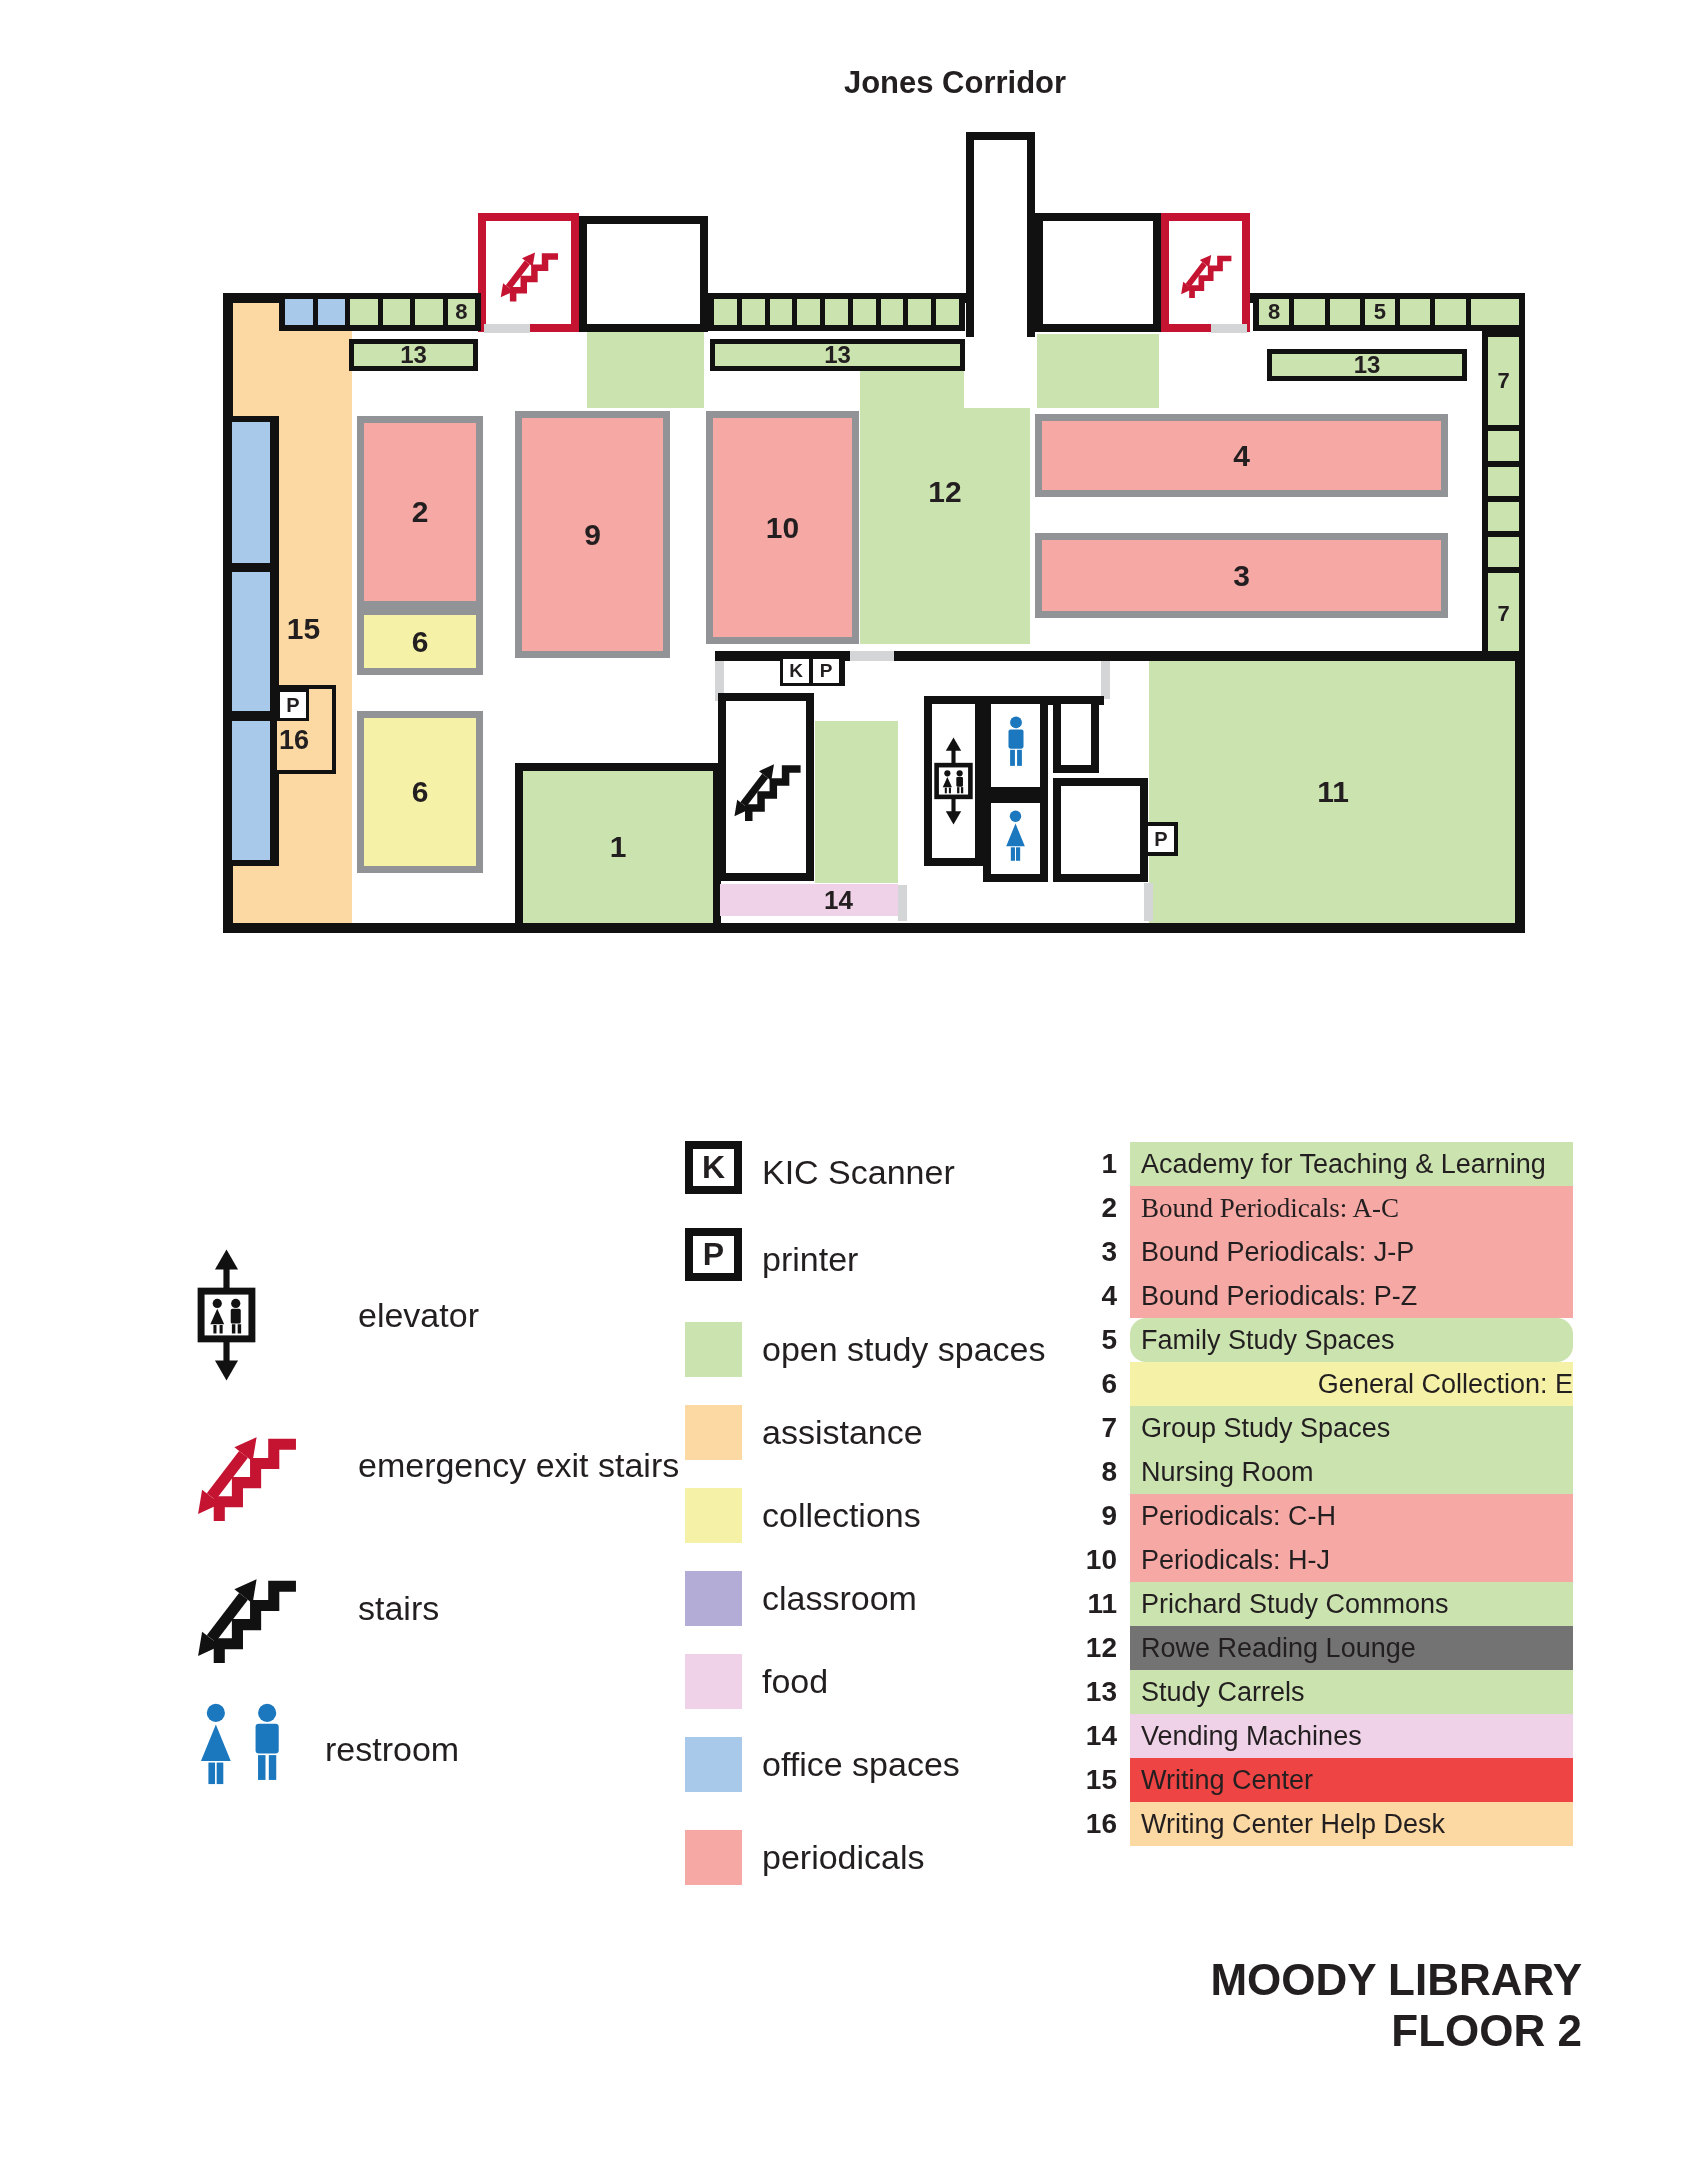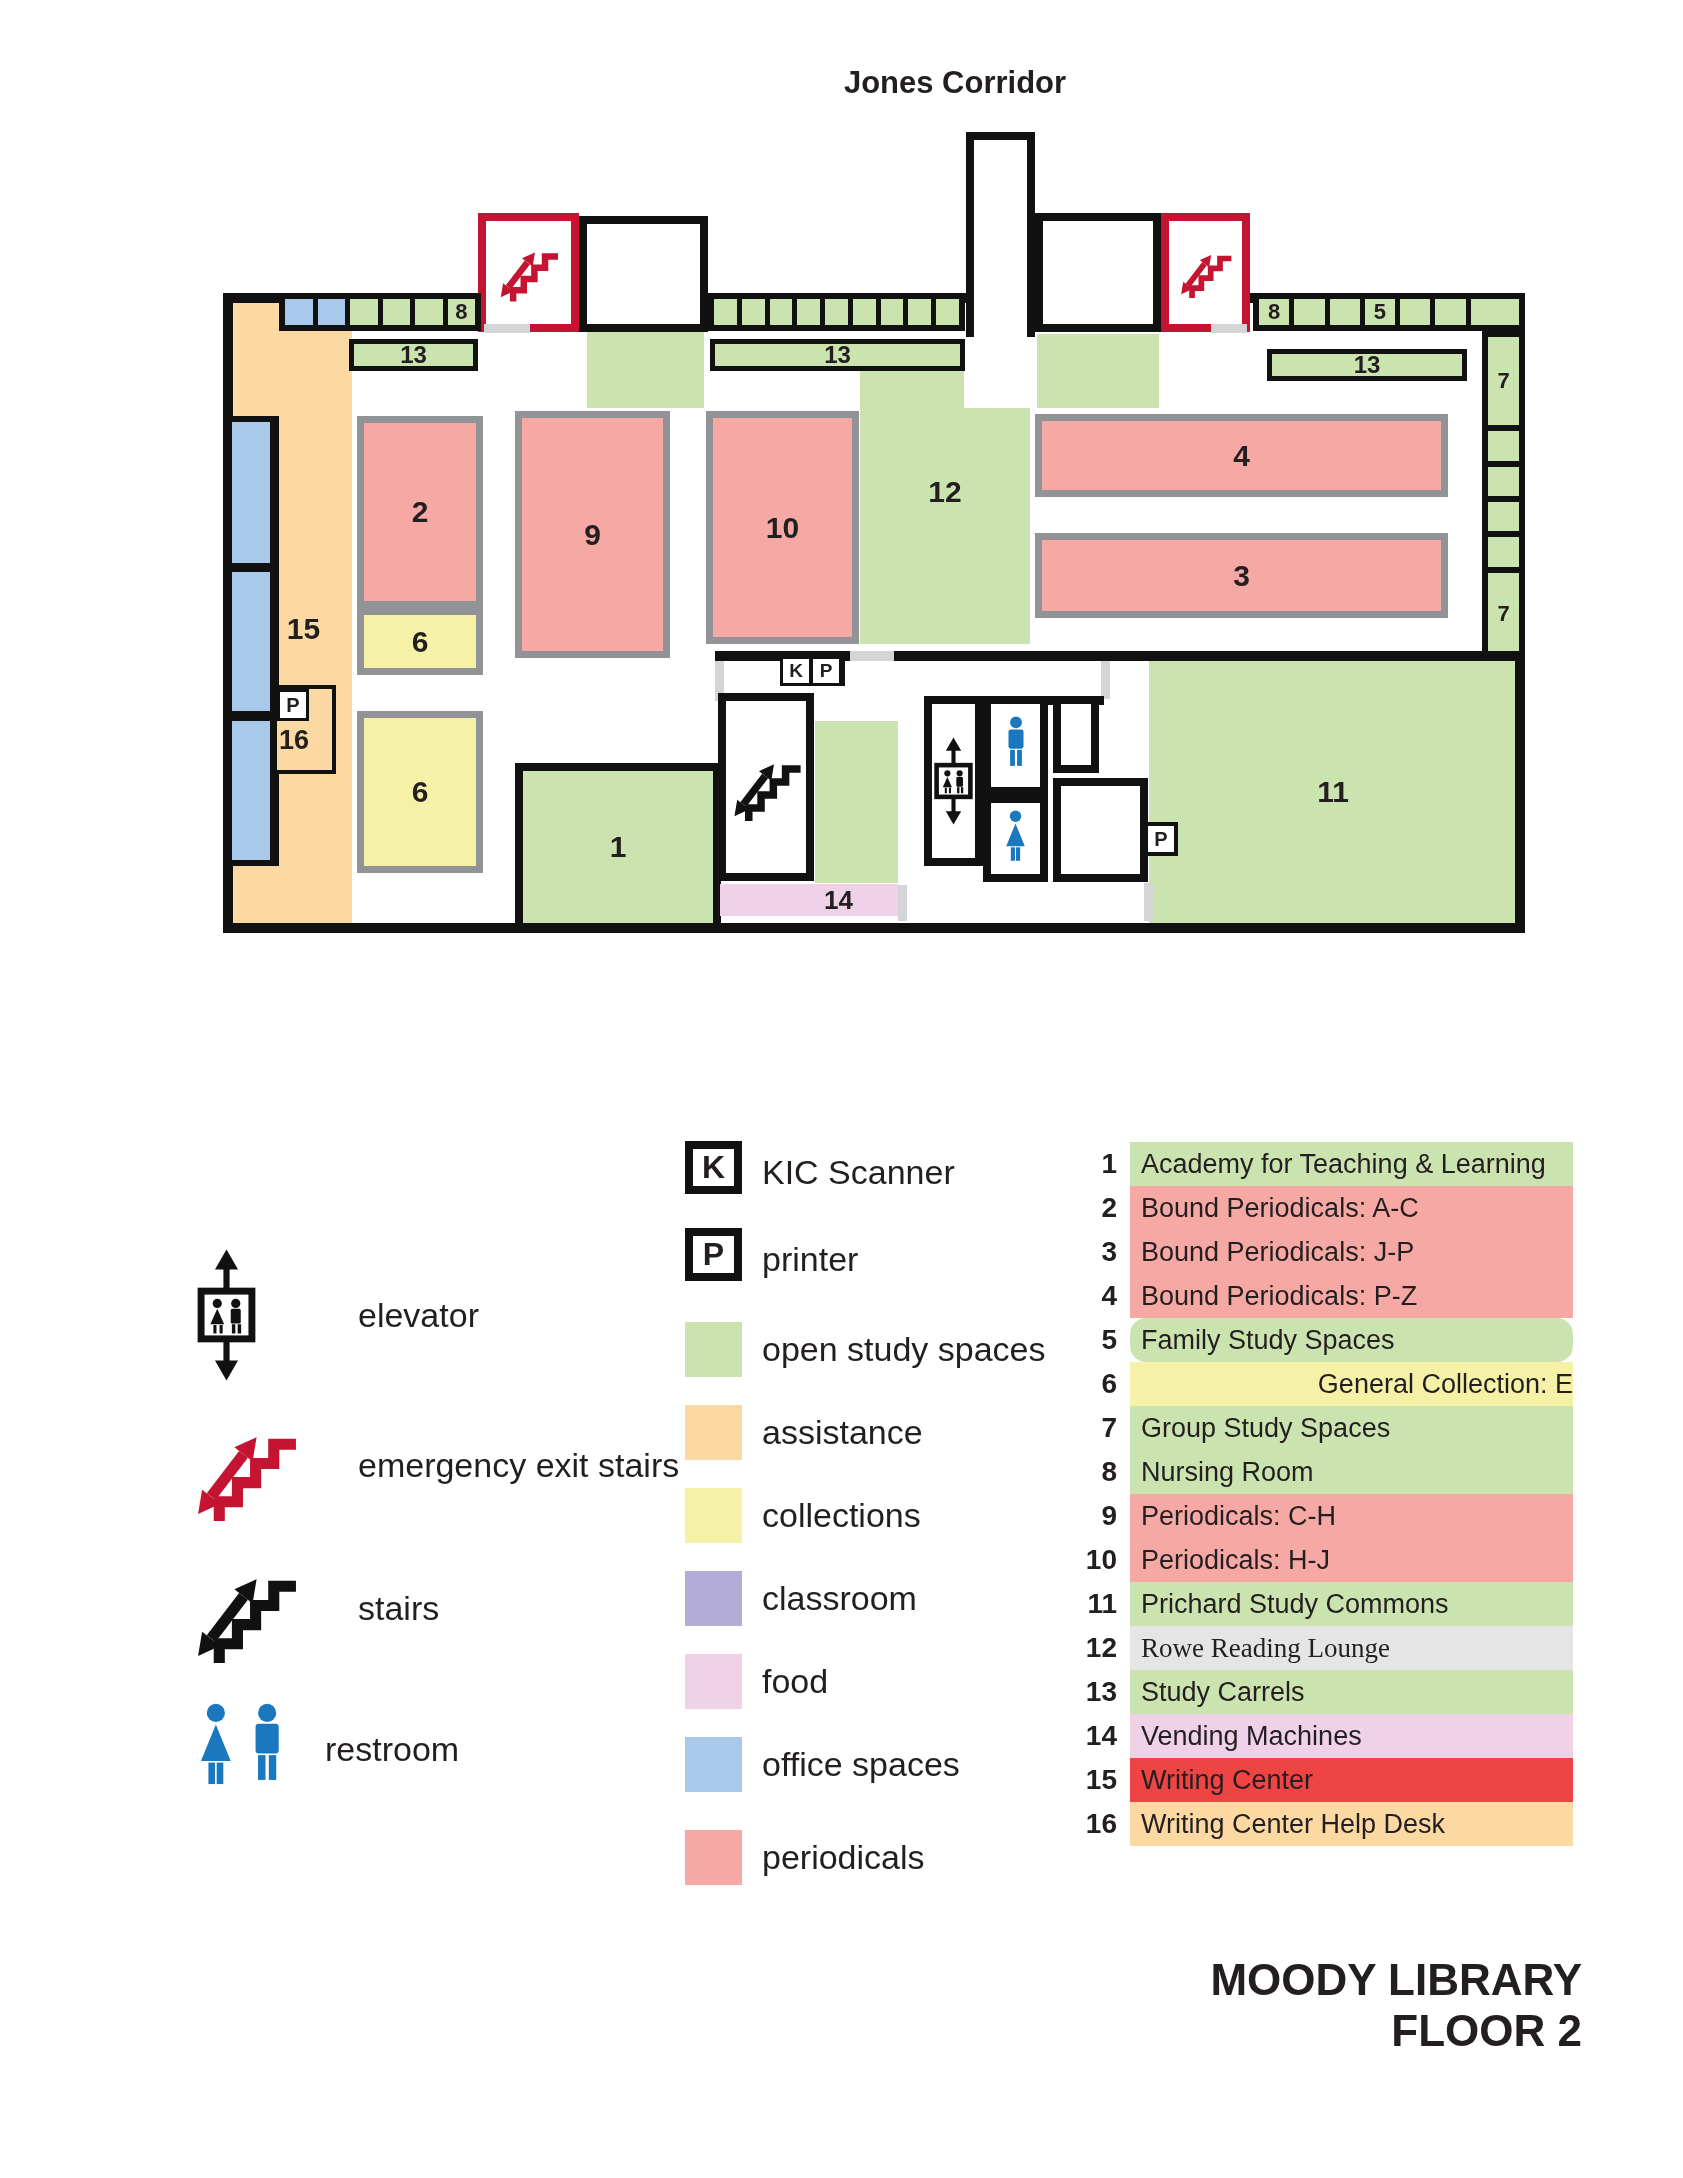--- a/index.html
+++ b/index.html
@@ -330,21 +330,21 @@
 <div class="dir-row">
       <span class="dir-num">1</span>
       <span class="dir-gap"></span>
       <span class="dir-band" style="background-color: rgb(203, 227, 175);">
         <span class="dir-label">Academy for Teaching &amp; Learning</span>
       </span>
     </div>
     <div class="dir-row">
       <span class="dir-num">2</span>
       <span class="dir-gap"></span>
-      <span class="dir-band" style="background-color: rgb(245, 168, 164);">
+      <span class="dir-band" style="background-color: rgb(245, 168, 164); font-family: Liberation Serif, serif;">
         <span class="dir-label">Bound Periodicals: A-C</span>
       </span>
     </div>
     <div class="dir-row">
       <span class="dir-num">3</span>
       <span class="dir-gap"></span>
       <span class="dir-band" style="background-color: rgb(245, 168, 164);">
         <span class="dir-label">Bound Periodicals: J-P</span>
       </span>
     </div>
@@ -400,21 +400,21 @@
     <div class="dir-row">
       <span class="dir-num">11</span>
       <span class="dir-gap"></span>
       <span class="dir-band" style="background-color: rgb(203, 227, 175);">
         <span class="dir-label">Prichard Study Commons</span>
       </span>
     </div>
     <div class="dir-row">
       <span class="dir-num">12</span>
       <span class="dir-gap"></span>
-      <span class="dir-band" style="background-color: #e5e5e5; font-family: Liberation Serif, serif;">
+      <span class="dir-band" style="background-color: #737373;">
         <span class="dir-label">Rowe Reading Lounge</span>
       </span>
     </div>
     <div class="dir-row">
       <span class="dir-num">13</span>
       <span class="dir-gap"></span>
       <span class="dir-band" style="background-color: rgb(203, 227, 175);">
         <span class="dir-label">Study Carrels</span>
       </span>
     </div>

